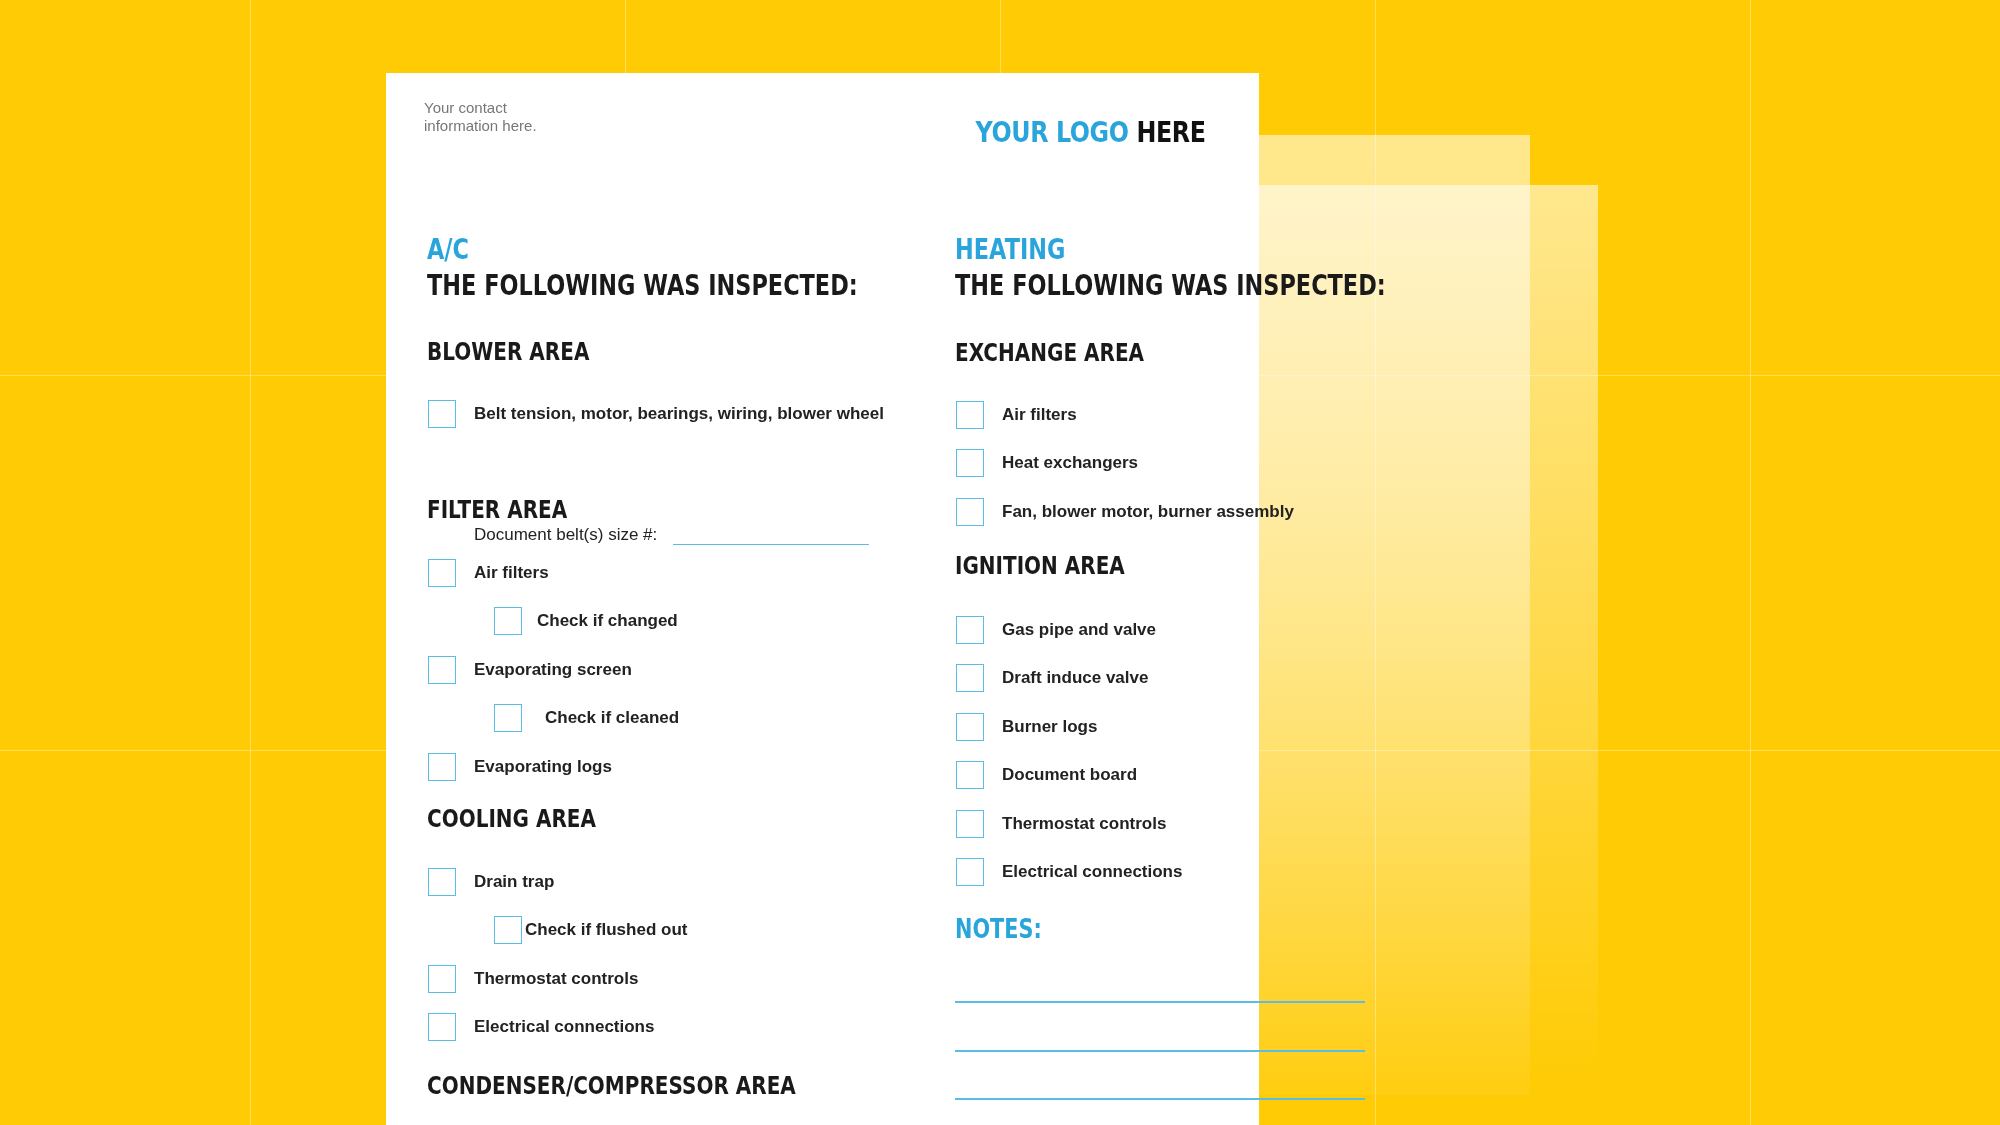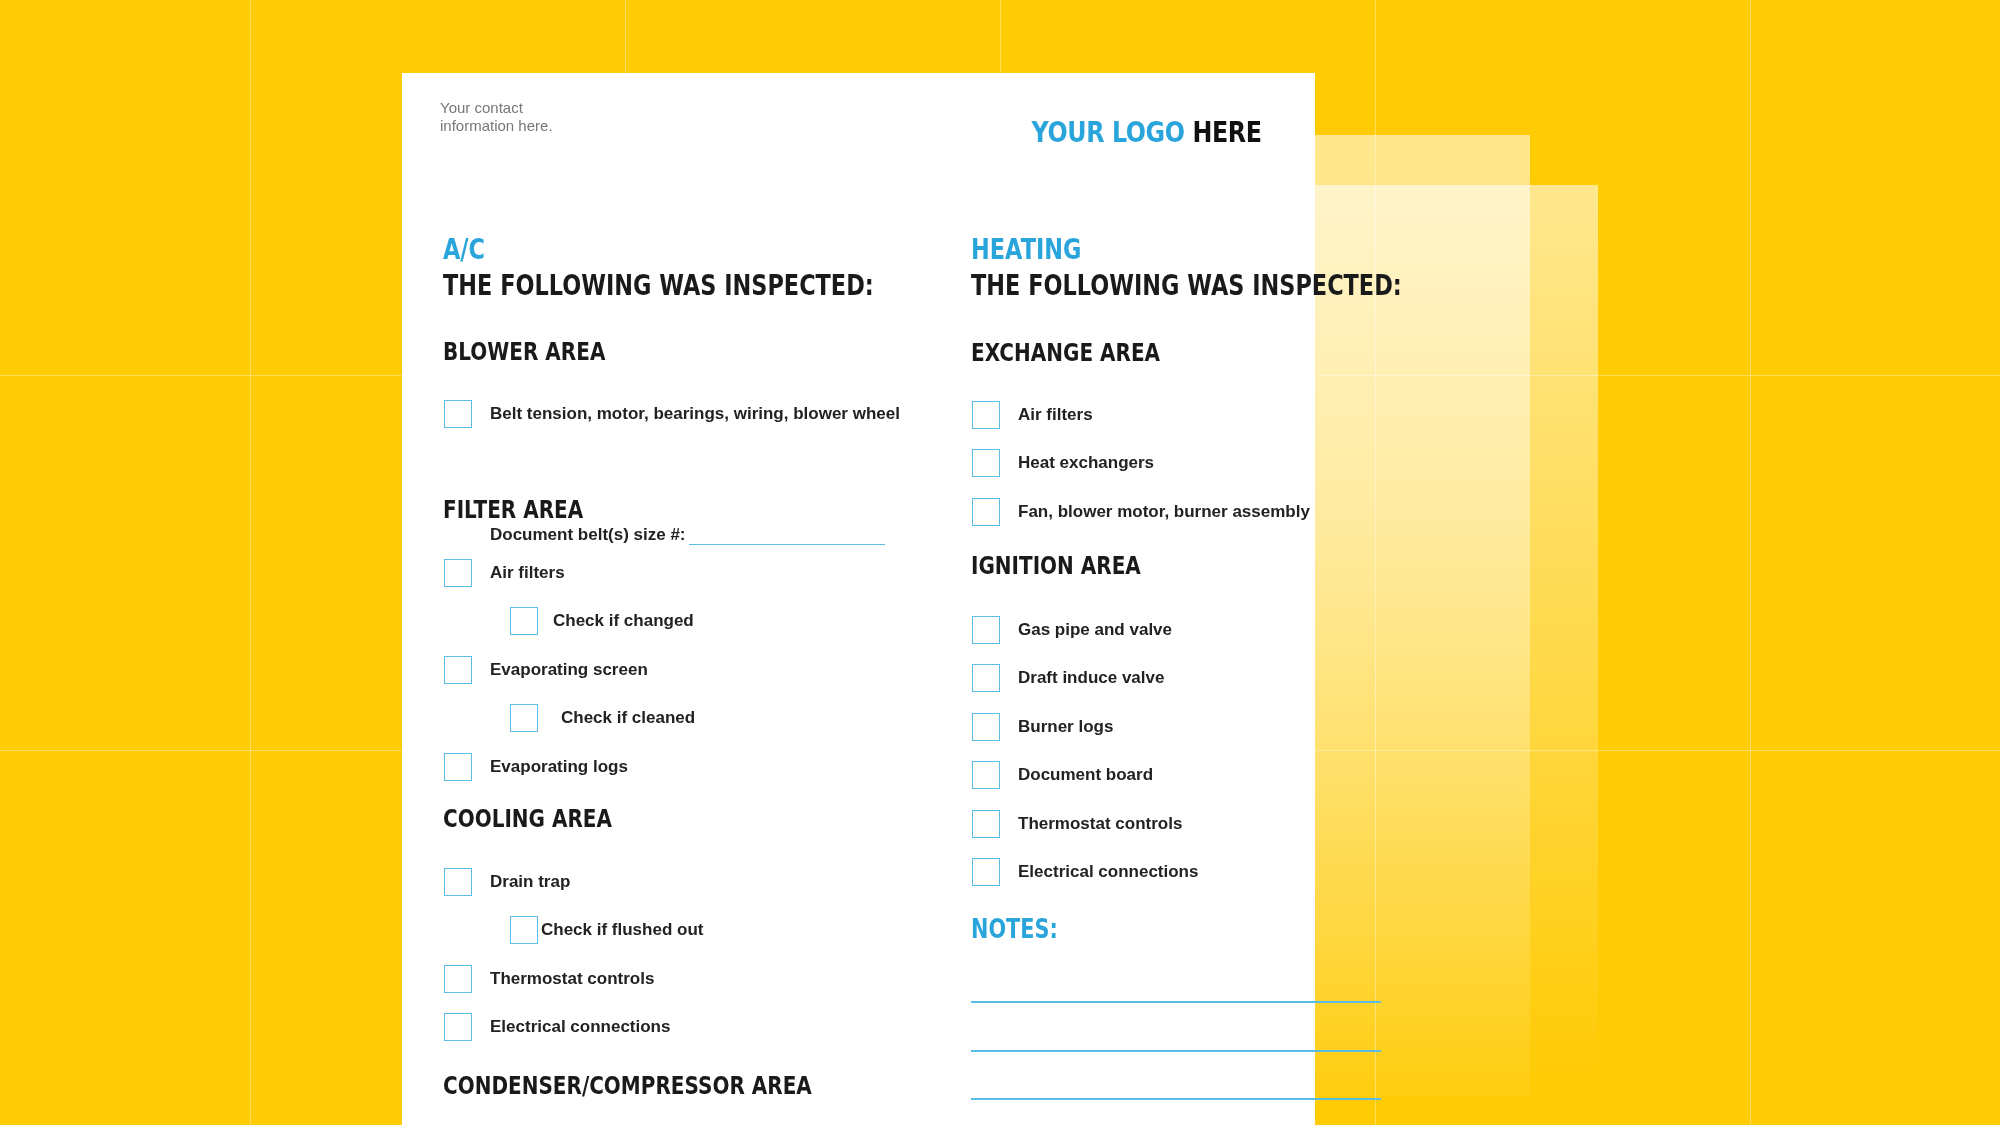--- a/index.html
+++ b/index.html
@@ -11,23 +11,22 @@
   .gridline-v { position:absolute; top:0; width:1px; height:1125px; background:rgba(255,255,255,0.35); }
   .gridline-h { position:absolute; left:0; height:1px; width:2000px; background:rgba(255,255,255,0.35); }
 
   .back-sheet { position:absolute; }
   .sheet-2 { left:1040px; top:185px; width:558px; height:900px;
     background:linear-gradient(to bottom, rgba(255,255,255,0.55) 0%, rgba(255,255,255,0.35) 40%, rgba(255,255,255,0.0) 100%); }
   .sheet-1 { left:1040px; top:135px; width:490px; height:960px;
     background:linear-gradient(to bottom, rgba(255,255,255,0.55) 0%, rgba(255,255,255,0.4) 40%, rgba(255,255,255,0.05) 100%); }
 
   .page {
-    position:absolute; left:402px; top:73px; width:873px; height:1052px;
+    position:absolute; left:386px; top:73px; width:873px; height:1052px;
     background:#ffffff;
-    padding-left:40px;
   }
   .contact { position:absolute; left:38px; top:26px; font-size:15px; line-height:18px; color:#777; width:140px; }
   .logo { position:absolute; right:54px; top:42px; font-size:29px; font-weight:bold; letter-spacing:-0.5px;
     font-family:"DejaVu Sans", sans-serif; transform:scaleX(0.82); transform-origin:right center; }
   .logo .accent { color:#2AA5DB; }
   .logo .dark { color:#111; }
 
   .col { position:absolute; top:0; }
   .col-left { left:41px; }
   .col-right { left:569px; }
@@ -37,21 +36,21 @@
   .heading { position:absolute; font-family:"DejaVu Sans", sans-serif; font-weight:bold; font-size:28px;
     color:#1a1a1a; transform:scaleX(0.8); transform-origin:left center; white-space:nowrap; }
   .section { position:absolute; font-family:"DejaVu Sans", sans-serif; font-weight:bold; font-size:25px;
     color:#1a1a1a; transform:scaleX(0.8); transform-origin:left center; white-space:nowrap; }
 
   .item { position:absolute; display:flex; align-items:center; height:32px; }
   .box { width:28px; height:28px; border:1.5px solid #5BBDE6; box-sizing:border-box; background:#fff; flex:none; }
   .item .label { margin-left:18px; font-size:17px; font-weight:bold; color:#222; white-space:nowrap; }
 
   .field-line { position:absolute; height:1px; background:#5BBDE6; }
-  .field-label { position:absolute; font-size:17px; font-weight:bold; color:#222; white-space:nowrap; }
+  .field-label { position:absolute; font-size:17px; font-weight:normal; color:#222; white-space:nowrap; }
 
   .notes-title { position:absolute; font-family:"DejaVu Sans", sans-serif; font-weight:bold; font-size:26px;
     color:#2AA5DB; transform:scaleX(0.8); transform-origin:left center; }
   .note-line { position:absolute; height:1.5px; background:#5BBDE6; width:410px; }
 </style>
 </head>
 <body>
 
 <div class="gridline-v" style="left:250px"></div>
 <div class="gridline-v" style="left:625px"></div>

